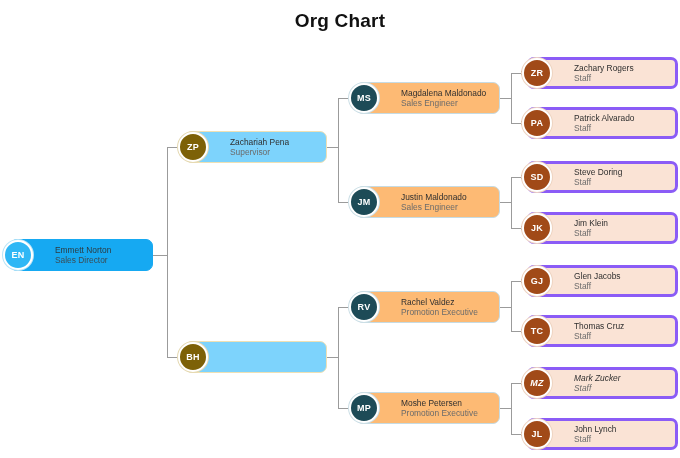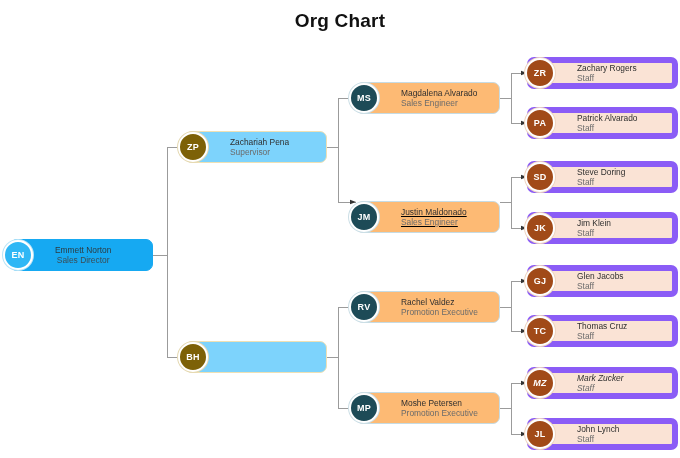--- a/index.html
+++ b/index.html
@@ -112,21 +112,21 @@
   }
   .lvl-teal .avatar {
     background: #1d4b57;
     border: 2px solid #ffffff;
     box-shadow: 0 0 0 1px #ccdfe6;
   }
 
   
   .lvl-brown {
     background: #fae3d5;
-    border: 6px solid #8b5cf6;
+    border: 3px solid #8b5cf6;
   }
   .lvl-brown .avatar {
     background: #a14a18;
     border: 2px solid #ffffff;
     box-shadow: 0 0 0 1px #eed4c2;
   }
 </style>
 </head>
 <body>
 
@@ -170,21 +170,21 @@
     <path d="M511,281 L527,281" marker-end="url(#arw)"></path>
     <path d="M511,331 L527,331" marker-end="url(#arw)"></path>
 
     <path d="M500,408 L511,408"></path>
     <path d="M511,383 L511,434"></path>
     <path d="M511,383 L527,383" marker-end="url(#arw)"></path>
     <path d="M511,434 L527,434" marker-end="url(#arw)"></path>
   </g>
 </svg>
 
-<div class="node lvl-root" style="left:10px; top:239px; width:143px;text-align:center;">
+<div class="node lvl-root" style="left:10px; top:239px; width:143px;">
   <span class="avatar">EN</span>
   <span class="card-text">
     <span class="nm">Emmett Norton</span>
     <span class="ttl">Sales Director</span>
   </span>
 </div>
 
 <div class="node lvl-gold" style="left:185px; top:131px; width:142px;">
   <span class="avatar">ZP</span>
   <span class="card-text">
@@ -193,26 +193,26 @@
   </span>
 </div>
 
 <div class="node lvl-gold" style="left:185px; top:341px; width:142px;">
   <span class="avatar">BH</span>
 </div>
 
 <div class="node lvl-teal" style="left:356px; top:82px; width:144px;">
   <span class="avatar">MS</span>
   <span class="card-text">
-    <span class="nm">Magdalena Alvarado</span>
+    <span class="nm">Magdalena Maldonado</span>
     <span class="ttl">Sales Engineer</span>
   </span>
 </div>
 
-<div class="node lvl-teal" style="left:356px; top:201px; width:144px;text-decoration:underline;">
+<div class="node lvl-teal" style="left:356px; top:186px; width:144px;">
   <span class="avatar">JM</span>
   <span class="card-text">
     <span class="nm">Justin Maldonado</span>
     <span class="ttl">Sales Engineer</span>
   </span>
 </div>
 
 <div class="node lvl-teal" style="left:356px; top:291px; width:144px;">
   <span class="avatar">RV</span>
   <span class="card-text">

